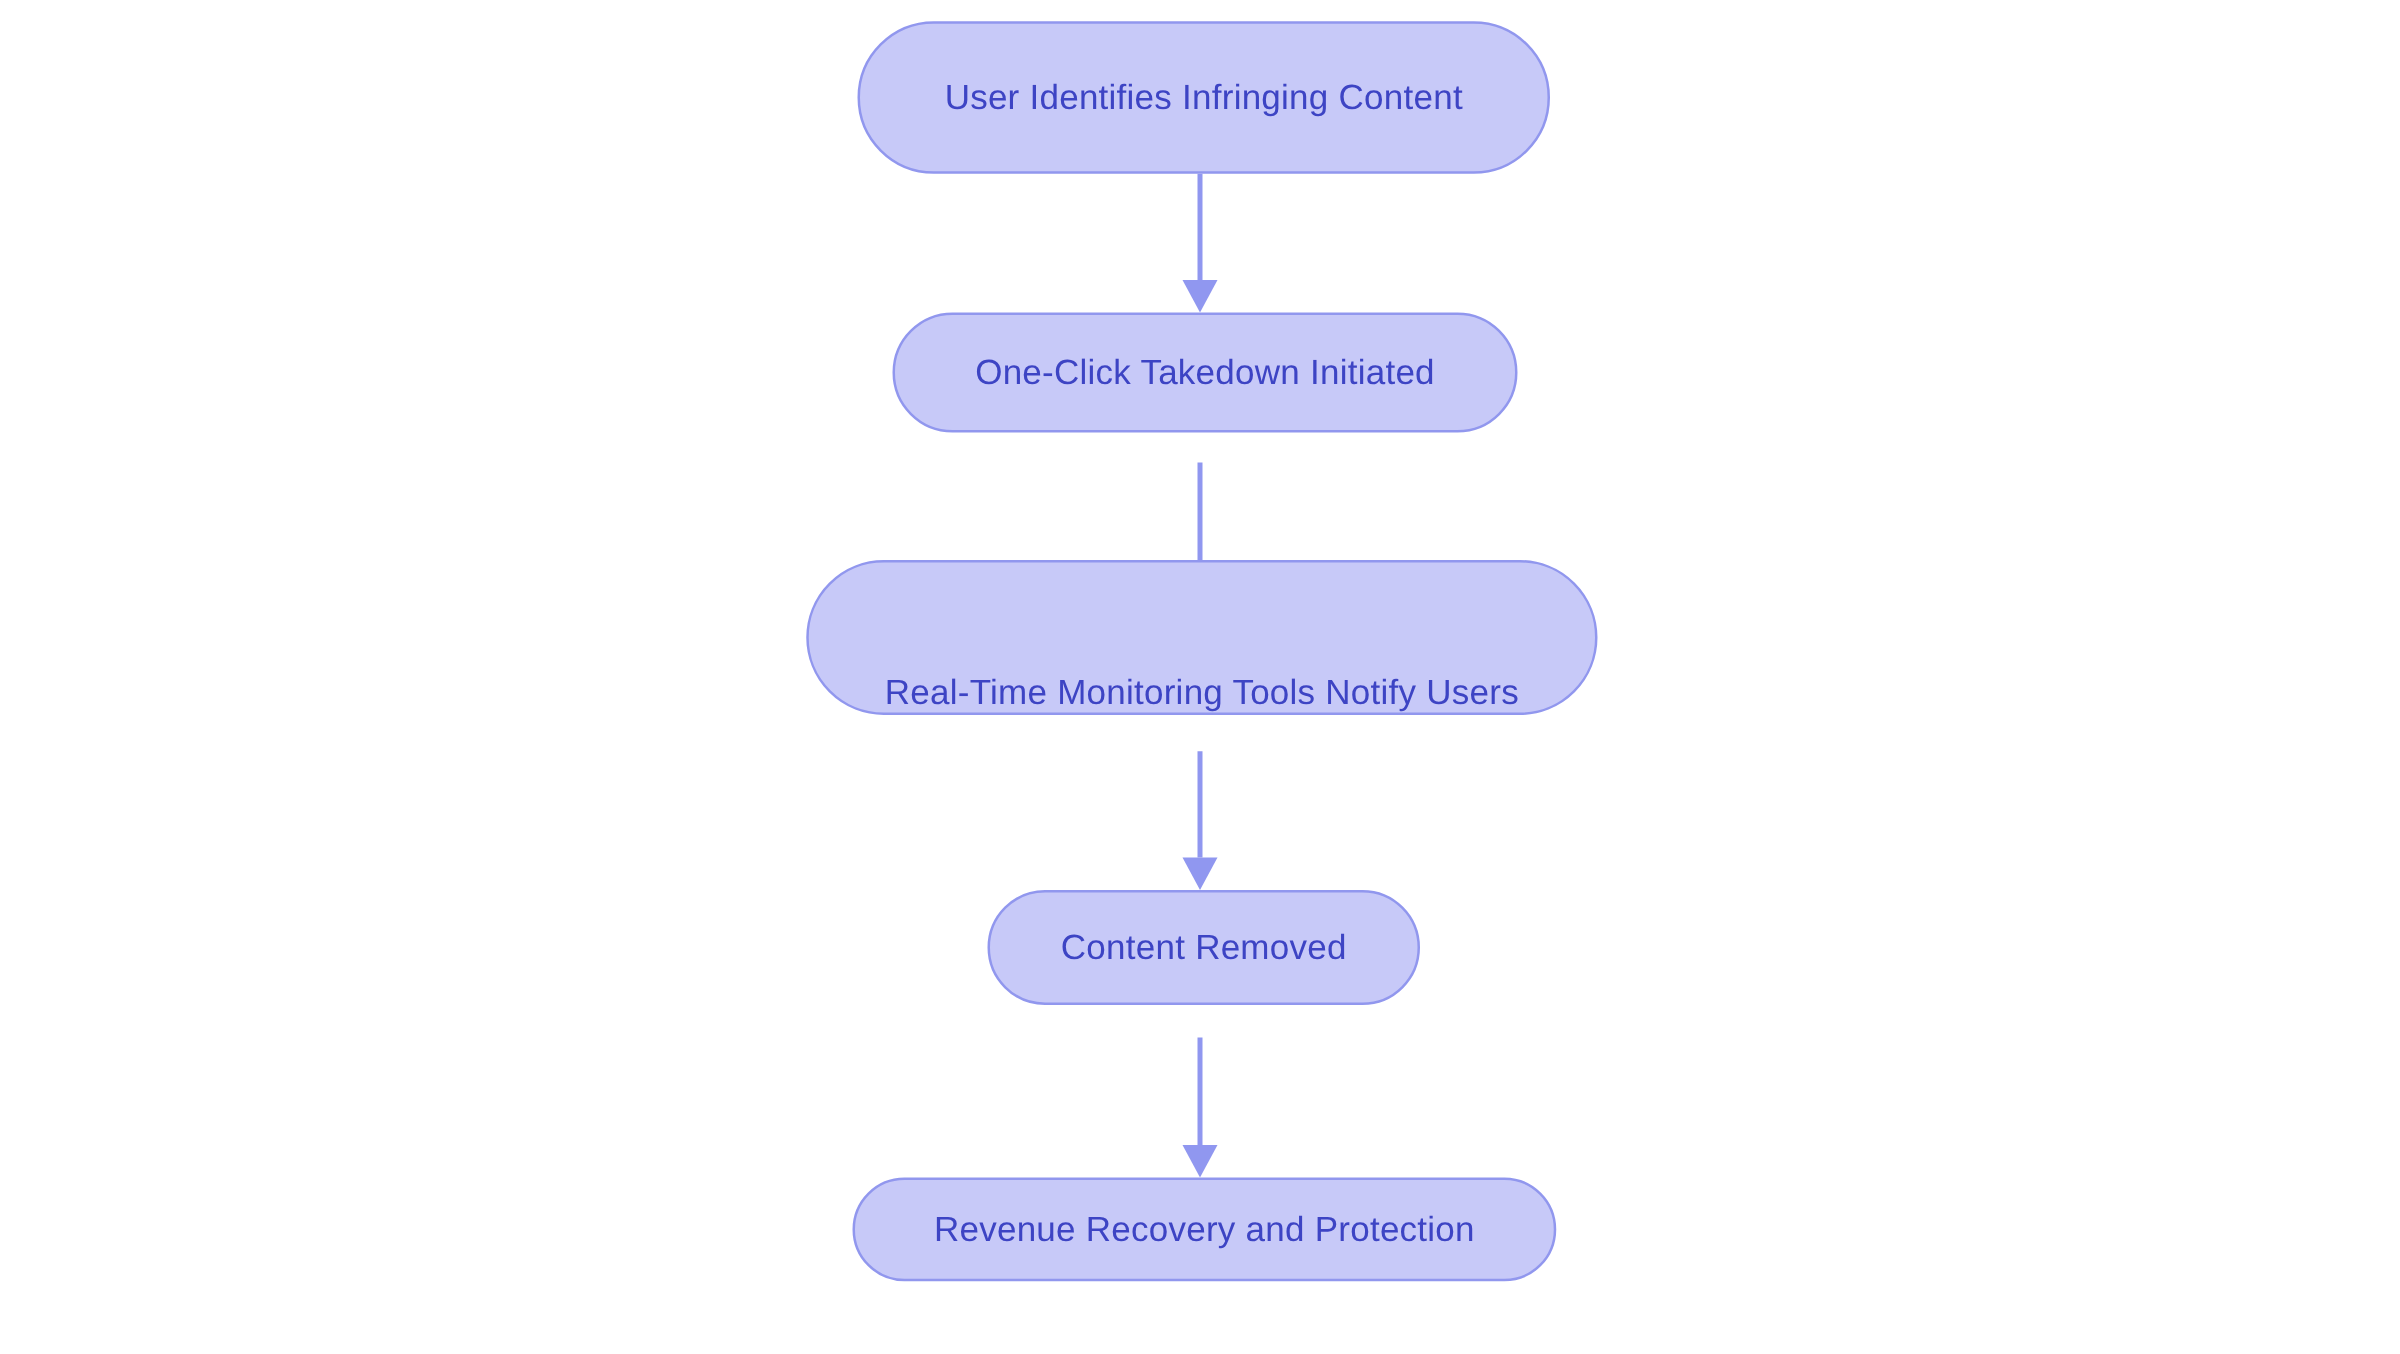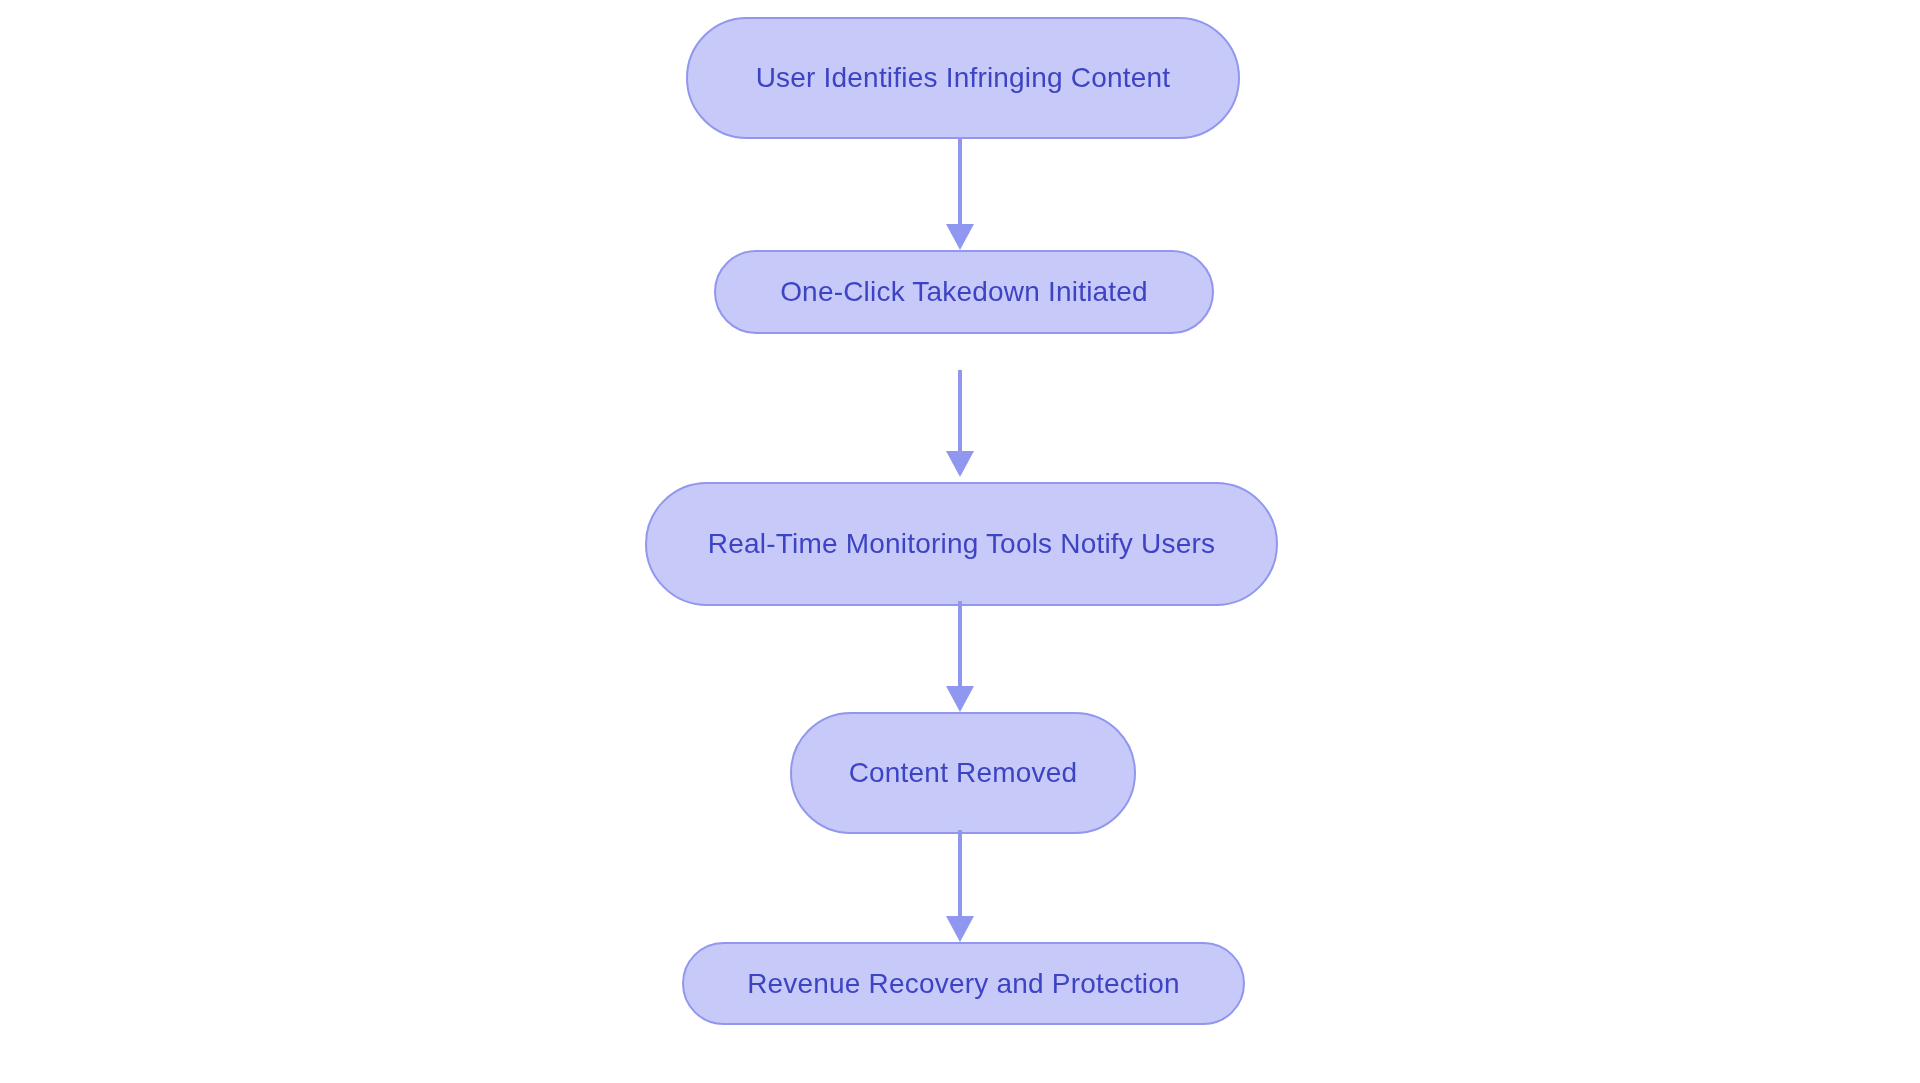--- a/index.html
+++ b/index.html
@@ -57,39 +57,39 @@
 
   <div class="node" style="left:686px; top:17px; width:554px; height:122px;">
     <span>User Identifies Infringing Content</span>
   </div>
 
   <div class="arrow" style="left:946px; top:139px; height:111px;">
     <div class="arrow-line"></div>
     <div class="arrow-head"></div>
   </div>
 
-  <div class="node" style="left:714px; top:250px; width:500px; height:84px;">
+  <div class="node" style="left:714px; top:250px; width:500px; height:96px;">
     <span>One-Click Takedown Initiated</span>
   </div>
 
   <div class="arrow" style="left:946px; top:370px; height:107px;">
     <div class="arrow-line"></div>
     <div class="arrow-head"></div>
   </div>
 
-  <div class="node" style="left:645px; top:482px; width:633px; height:124px;">
+  <div class="node" style="left:645px; top:448px; width:633px; height:124px;align-items:flex-end;">
     <span>Real-Time Monitoring Tools Notify Users</span>
   </div>
 
   <div class="arrow" style="left:946px; top:601px; height:111px;">
     <div class="arrow-line"></div>
     <div class="arrow-head"></div>
   </div>
 
-  <div class="node" style="left:790px; top:712px; width:346px; height:122px;align-items:center;">
+  <div class="node" style="left:790px; top:712px; width:346px; height:92px;align-items:center;">
     <span>Content Removed</span>
   </div>
 
   <div class="arrow" style="left:946px; top:830px; height:112px;">
     <div class="arrow-line"></div>
     <div class="arrow-head"></div>
   </div>
 
   <div class="node" style="left:682px; top:942px; width:563px; height:83px;">
     <span>Revenue Recovery and Protection</span>

